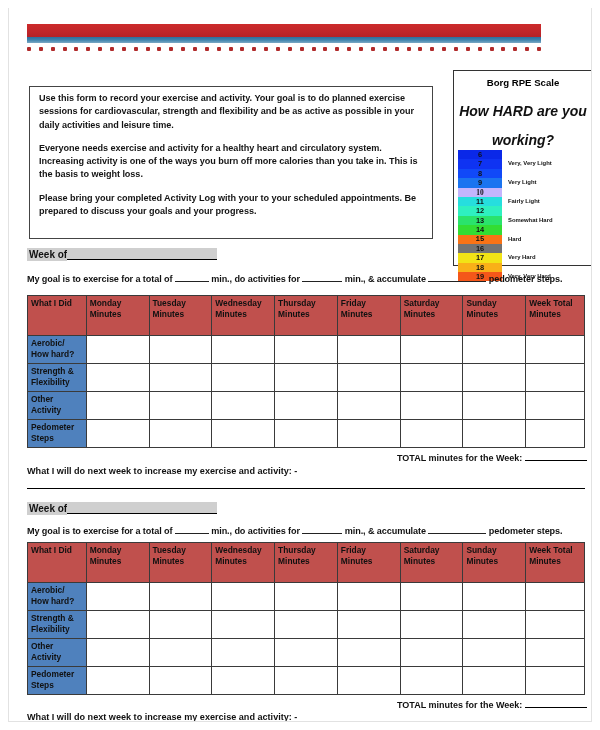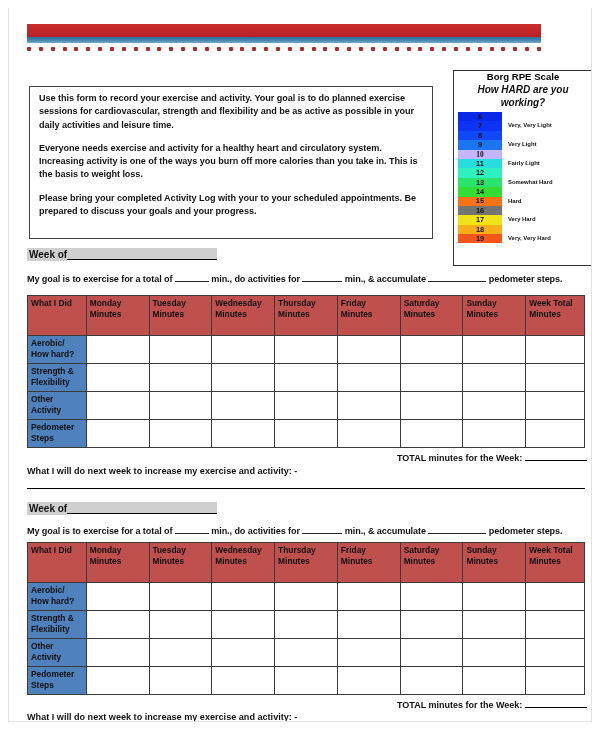--- a/index.html
+++ b/index.html
@@ -92,29 +92,30 @@
 
   
   .borg-box {
     position: absolute;
     left: 444px; top: 62px;
     width: 140px;
     height: 196px;
     border: 1px solid #333;
     background: #fff;
     text-align: center;
+    padding-top: 6px;
   }
   .borg-title {
     font-size: 9.6px; font-weight: bold; color: #000;
     line-height: 12px;
   }
   .borg-sub {
-    font-size: 10px; font-style: italic; font-weight: bold;
+    font-size: 14px; font-style: italic; font-weight: bold;
     line-height: 11.5px; color: #111;
-    margin-top: 1px;
+    margin-top: 17px;
   }
   .borg-scale {
     margin-top: 4px;
     position: relative;
     width: 132px;
     margin-left: 4px;
     text-align: left;
   }
   .borg-row {
     display: flex;

